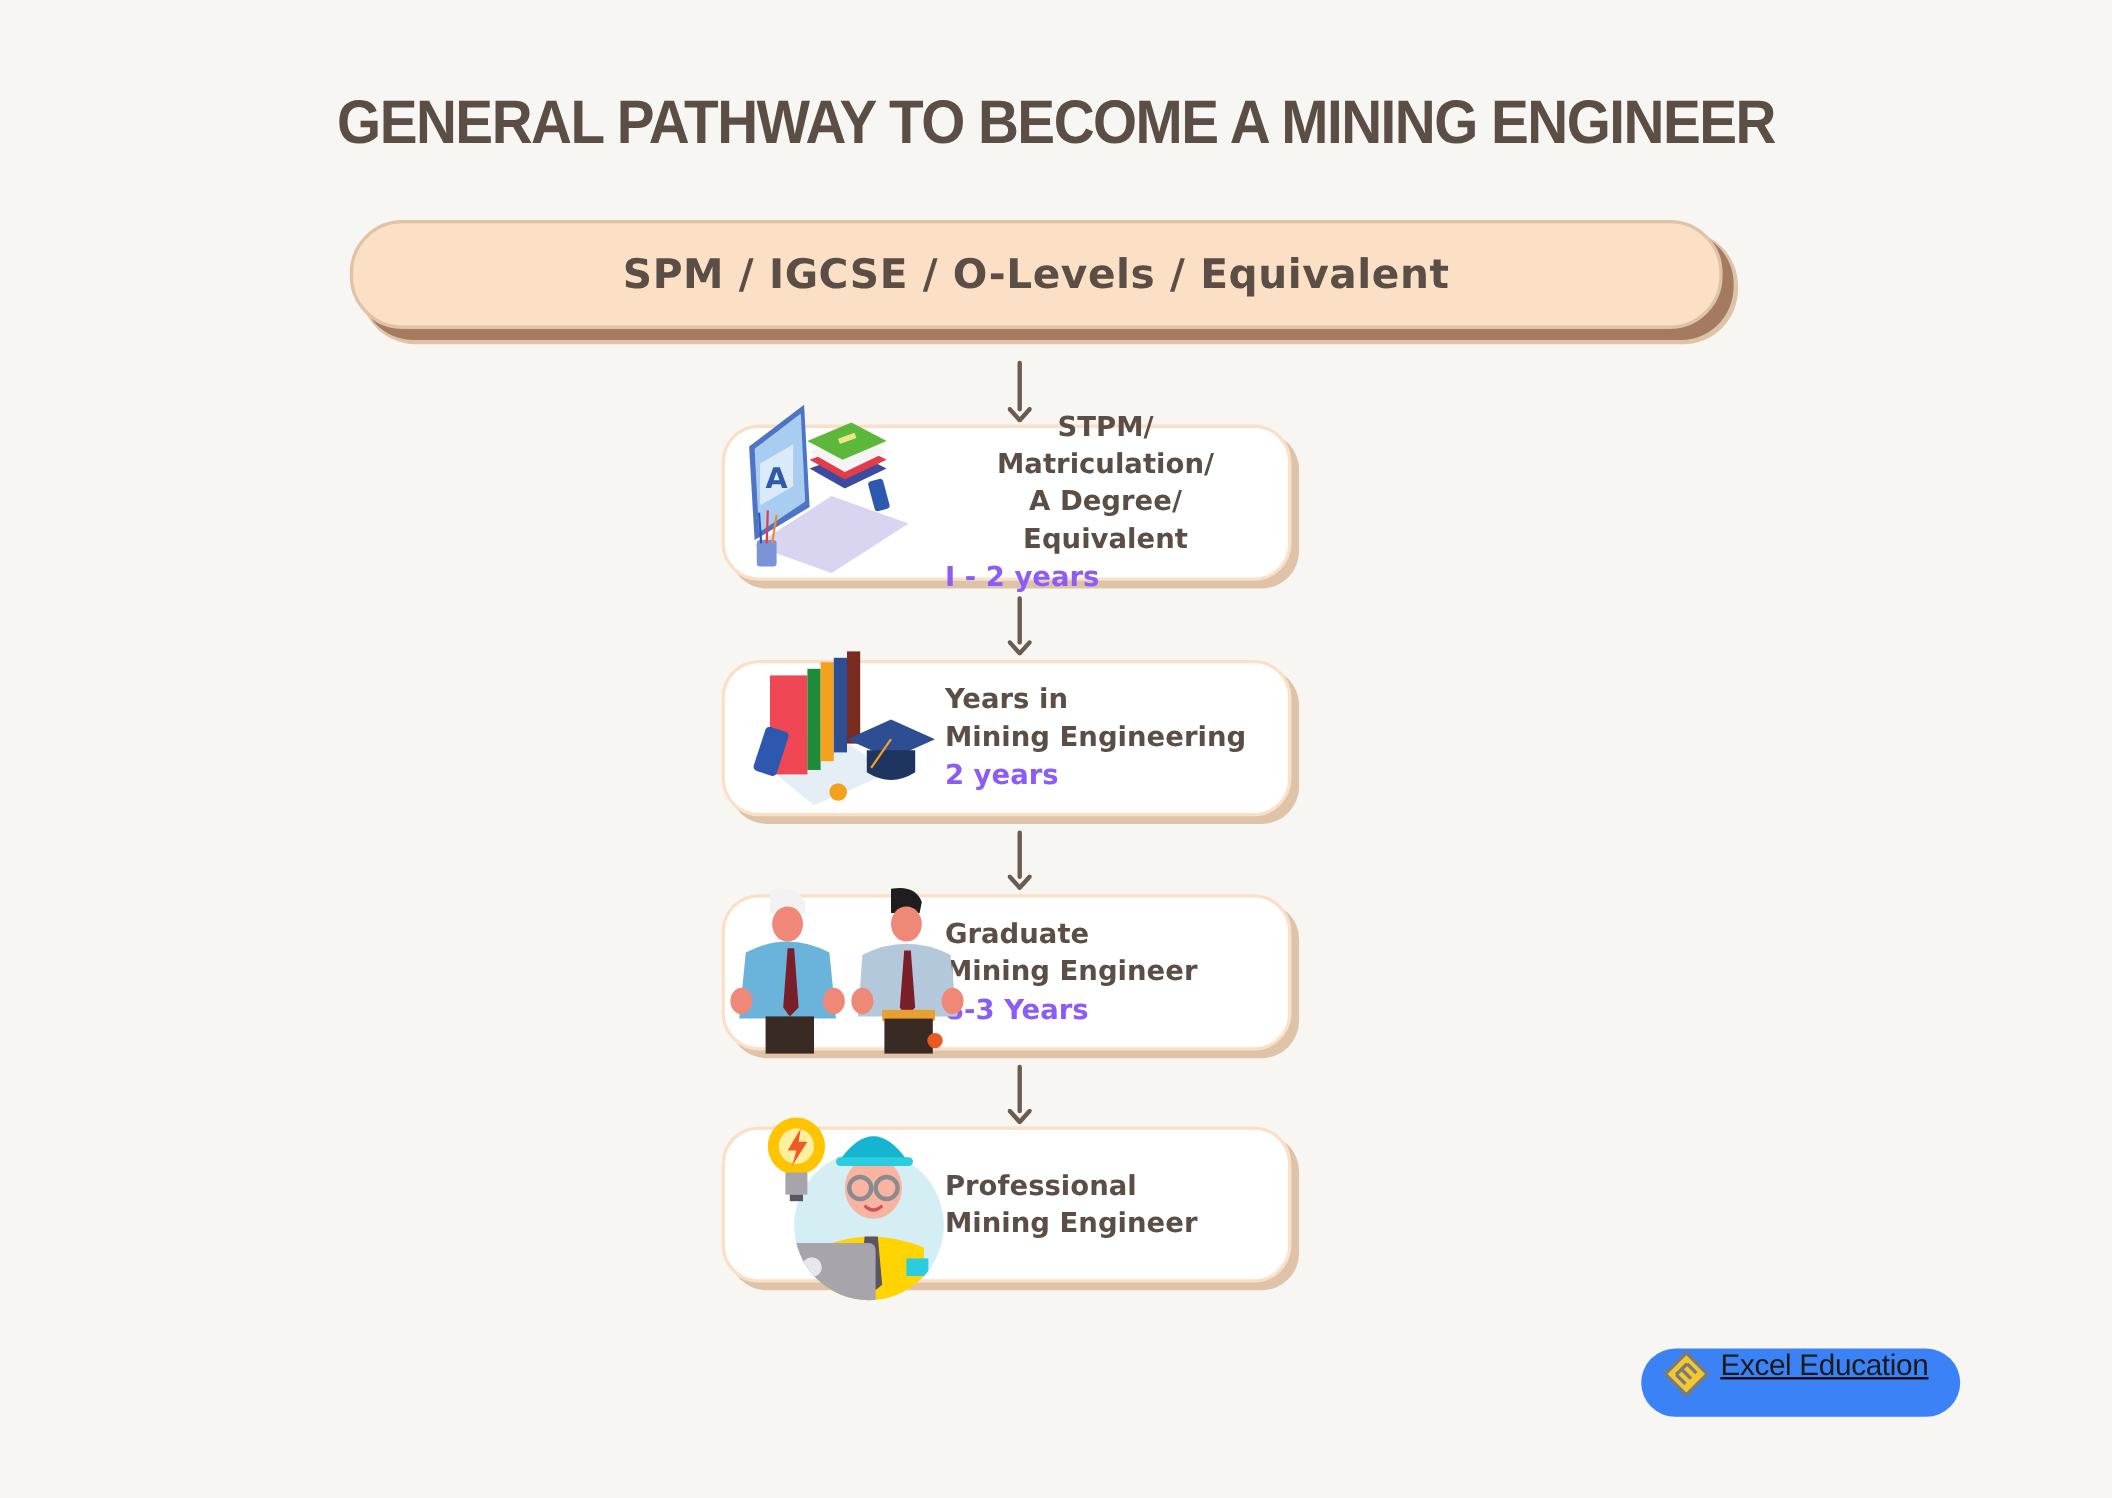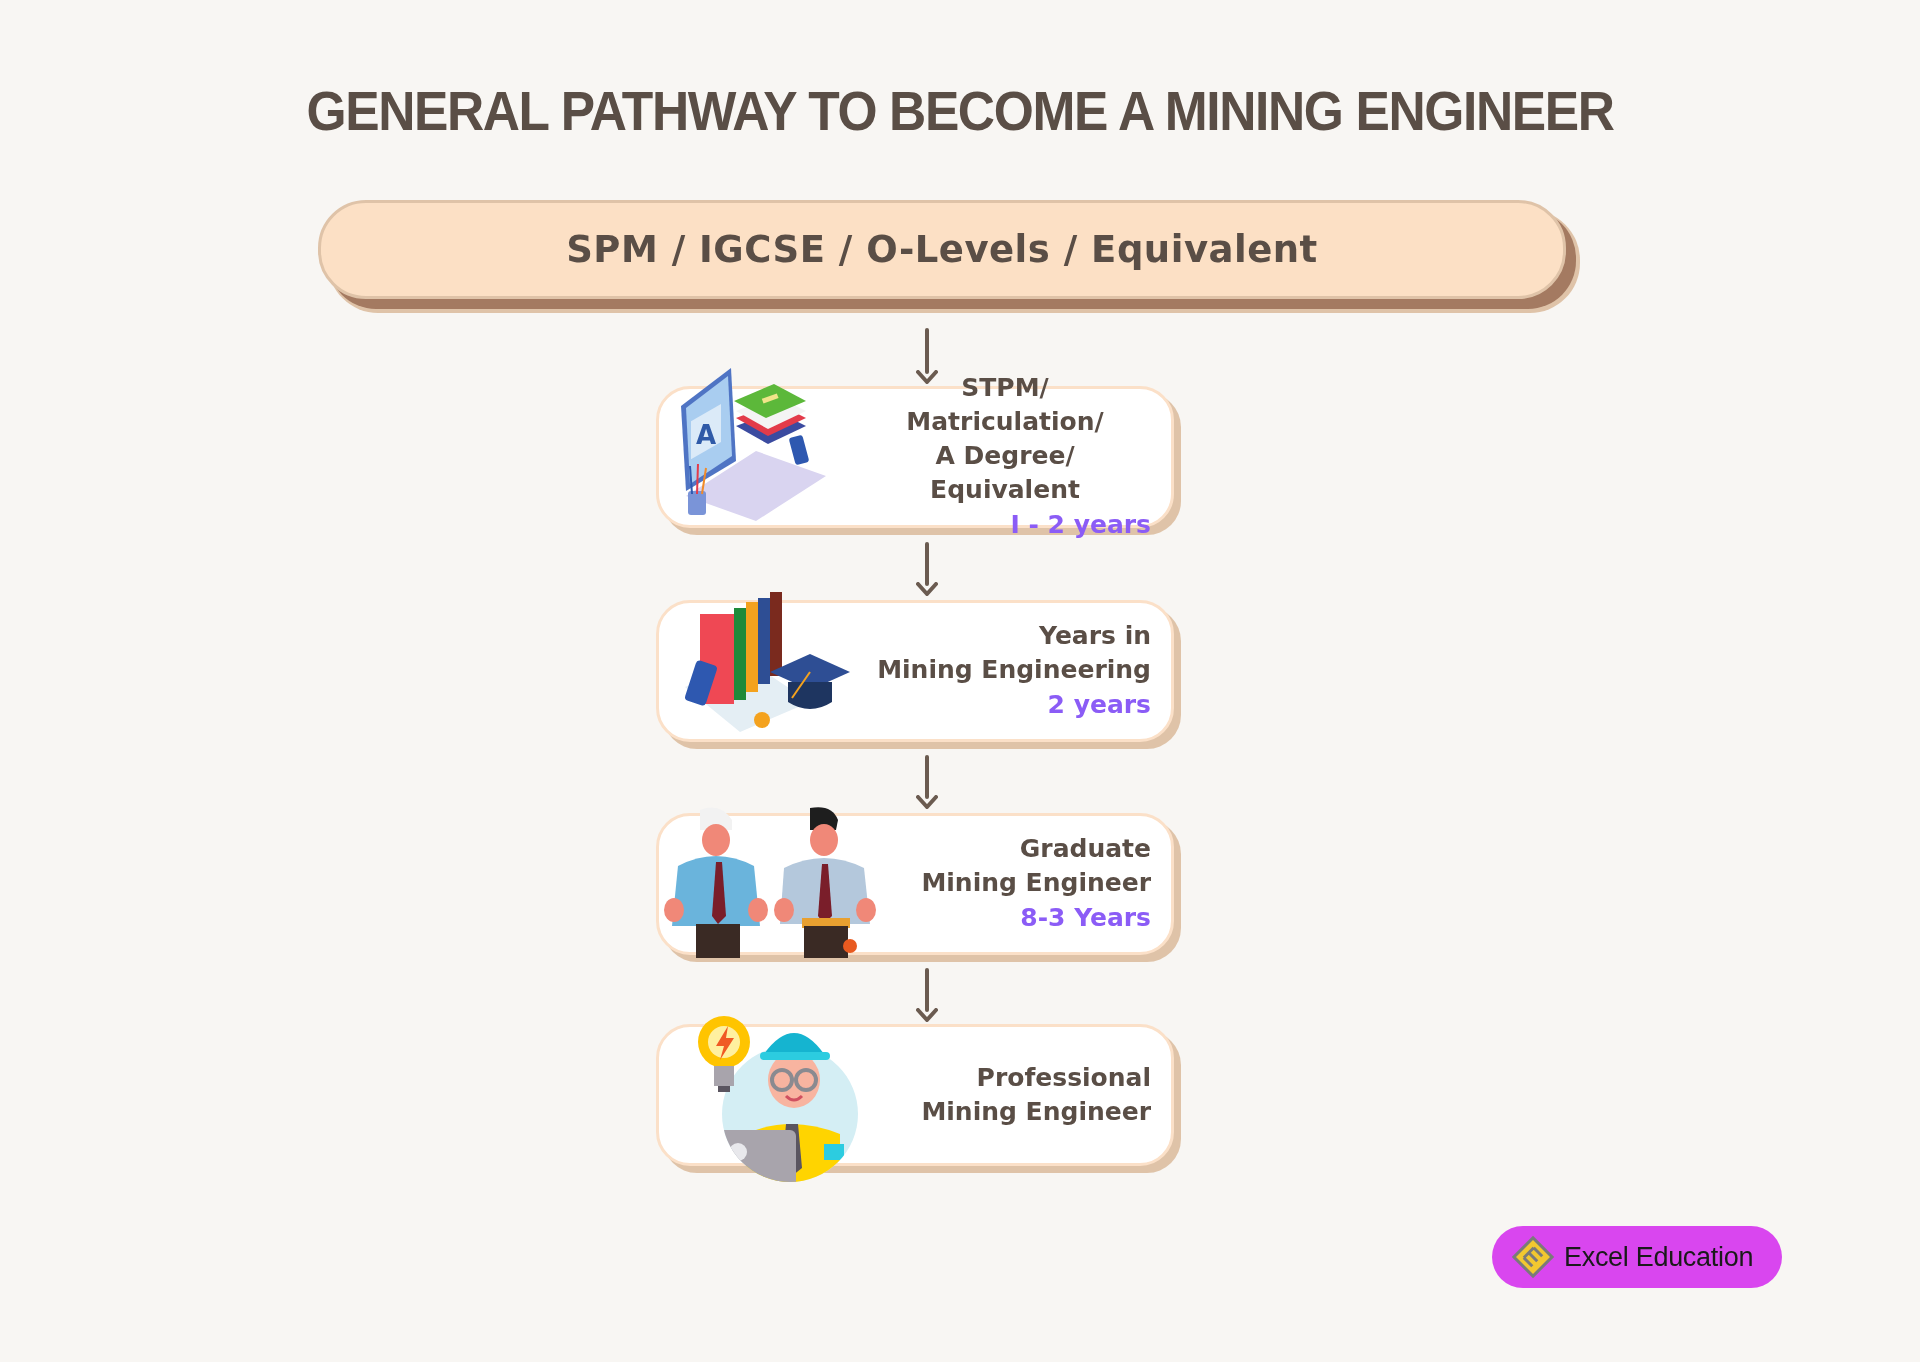--- a/index.html
+++ b/index.html
@@ -42,35 +42,35 @@
     .card {
       position: absolute; left: 656px; width: 518px; height: 142px;
       background: #ffffff;
       border: 3px solid #fbe0c8;
       border-radius: 34px;
       box-sizing: border-box;
       box-shadow: 7px 7px 0 0 #dfc3a8;
     }
     .card .txt {
       position: absolute; left: 200px; right: 20px; top: 0; bottom: 0;
-      display: flex; flex-direction: column; align-items: flex-end; justify-content: center;
+      display: flex; flex-direction: column; align-items: flex-start; justify-content: center;
       text-align: center;
     }
     .card .line {
       font-size: 25px; font-weight: 700; color: #5a4e46; line-height: 34px;
       font-family: "DejaVu Sans", sans-serif;
     }
     .card .dur {
       font-size: 25px; font-weight: 700; color: #8b5cf6; line-height: 36px;
     }
     .illus { position: absolute; }
     .logo {
       position: absolute; left: 1492px; top: 1226px; width: 290px; height: 62px;
-      background: #d946ef; border-radius: 31px;
-      display: flex; align-items: center; padding-left: 18px; box-sizing: border-box;
+      background: #3b82f6; border-radius: 31px;
+      display: flex; align-items: flex-start; padding-left: 18px; box-sizing: border-box; text-decoration: underline;
     }
     .logo .name {
       font-family: "Liberation Sans", sans-serif; font-size: 27px; color: #1a1a1a; margin-left: 8px;
       letter-spacing: -0.3px;
     }
   </style>
 </head>
 <body>
 
 <div class="title">GENERAL PATHWAY TO BECOME A MINING ENGINEER</div>

